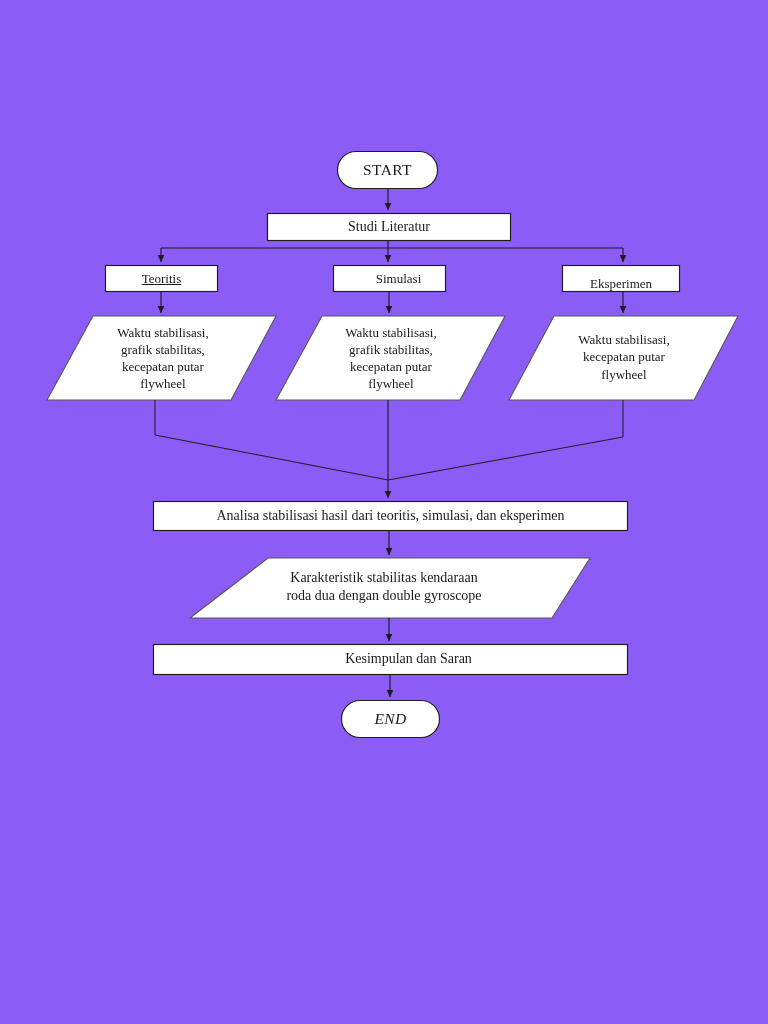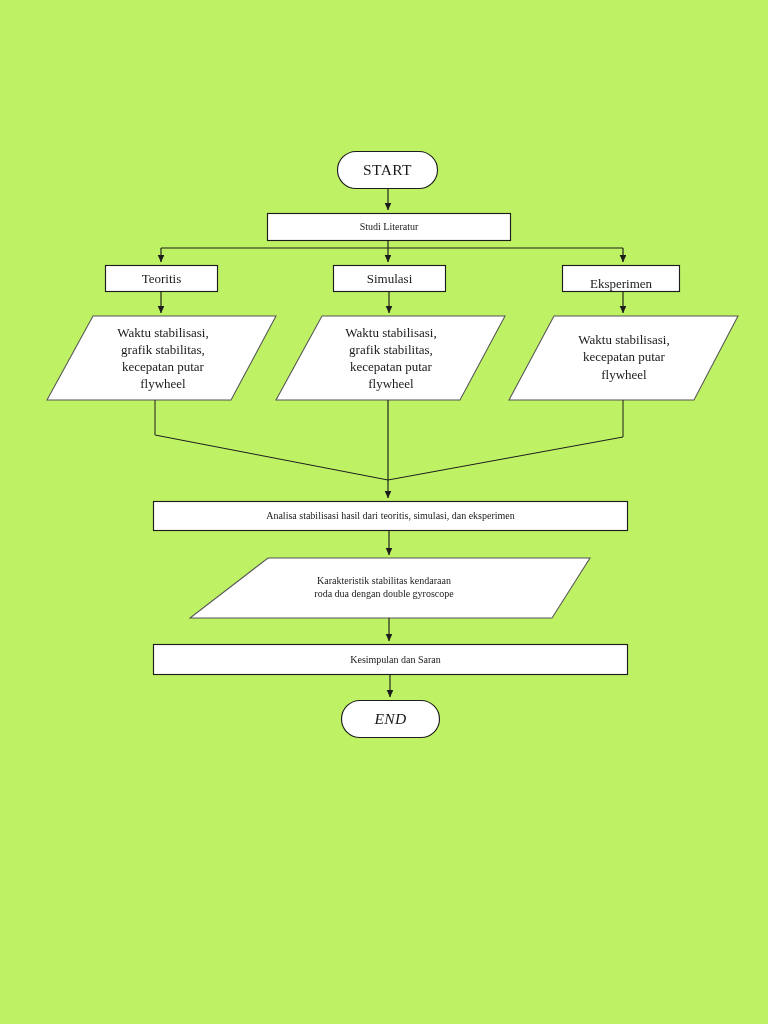--- a/index.html
+++ b/index.html
@@ -11,21 +11,21 @@
     width: 768px;
     height: 1024px;
     font-family: "Liberation Serif", "DejaVu Serif", serif;
     color: #1a1a1a;
     overflow: hidden;
   }
   #flowchart-root {
     position: relative;
     width: 768px;
     height: 1024px;
-    background: #bef264;
+    background: #8b5cf6;
   }
   svg.chart-layer {
     position: absolute;
     left: 0;
     top: 0;
     width: 768px;
     height: 1024px;
     display: block;
   }
   .node-shape {
@@ -51,21 +51,21 @@
     align-items: center;
     justify-content: center;
     text-align: center;
     font-family: "Liberation Serif", "DejaVu Serif", serif;
     color: #1a1a1a;
     line-height: 1.32;
     white-space: pre-line;
     pointer-events: auto;
   }
   .lbl-terminator { font-size: 15.5px; letter-spacing: 0.4px; }
-  .lbl-process    { font-size: 10px; }
+  .lbl-process    { font-size: 14px; }
   .lbl-branch     { font-size: 13px; }
   .lbl-data       { font-size: 13px; }
 </style>
 </head>
 <body>
 
 <div id="flowchart-root">
 
   <svg class="chart-layer" viewBox="0 0 768 1024">
     <defs>
@@ -117,23 +117,23 @@
 
     <line class="conn" x1="389" y1="618" x2="389" y2="641" marker-end="url(#arrowhead)"></line>
 
     <line class="conn" x1="390" y1="674.5" x2="390" y2="697" marker-end="url(#arrowhead)"></line>
   </svg>
 
   <div class="node-label lbl-terminator" style="left:337px; top:151px; width:101px; height:38px;">START</div>
 
   <div class="node-label lbl-process" style="left:267px; top:213px; width:244px; height:28px;">Studi Literatur</div>
 
-  <div class="node-label lbl-branch" style="left:105px; top:265px; width:113px; height:27px;">Teoritis</div>
+  <div class="node-label lbl-branch" style="left:105px; top:265px; width:113px; height:27px;text-decoration:underline;">Teoritis</div>
 
-  <div class="node-label lbl-branch" style="left:333px; top:265px; width:113px; height:27px;">Simulasi</div>
+  <div class="node-label lbl-branch" style="left:342px; top:265px; width:113px; height:27px;">Simulasi</div>
 
   <div class="node-label lbl-branch" style="left:562px; top:265px; width:118px; height:37px;">Eksperimen</div>
 
   <div class="node-label lbl-data" style="left:73px; top:318px; width:180px; height:80px;">Waktu stabilisasi,
 grafik stabilitas,
 kecepatan putar
 flywheel</div>
 
   <div class="node-label lbl-data" style="left:301px; top:318px; width:180px; height:80px;">Waktu stabilisasi,
 grafik stabilitas,
@@ -142,17 +142,17 @@
 
   <div class="node-label lbl-data" style="left:534px; top:324px; width:180px; height:66px;">Waktu stabilisasi,
 kecepatan putar
 flywheel</div>
 
   <div class="node-label lbl-process" style="left:155px; top:501px; width:471px; height:30px;">Analisa stabilisasi hasil dari teoritis, simulasi, dan eksperimen</div>
 
   <div class="node-label lbl-process" style="left:224px; top:562px; width:320px; height:50px;">Karakteristik stabilitas kendaraan
 roda dua dengan double gyroscope</div>
 
-  <div class="node-label lbl-process" style="left:160px; top:644px; width:471px; height:31px;">Kesimpulan dan Saran</div>
+  <div class="node-label lbl-process" style="left:173px; top:644px; width:471px; height:31px;">Kesimpulan dan Saran</div>
 
   <div class="node-label lbl-terminator" style="left:341px; top:700px; width:99px; height:38px;font-style:italic;">END</div>
 
 </div>
 
 </body></html>

